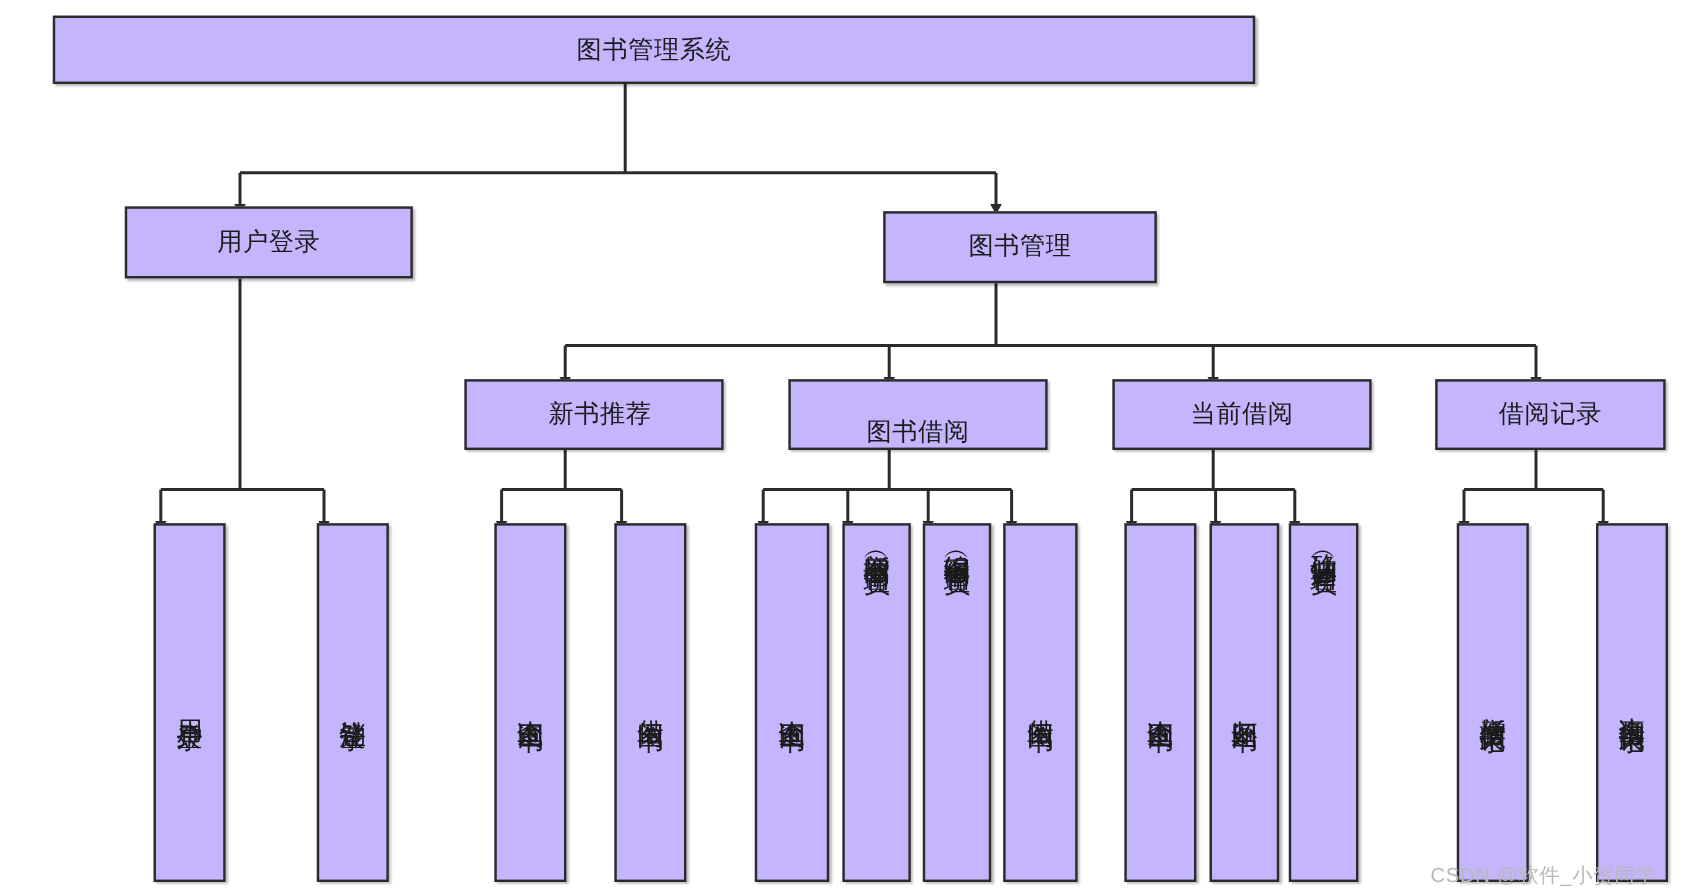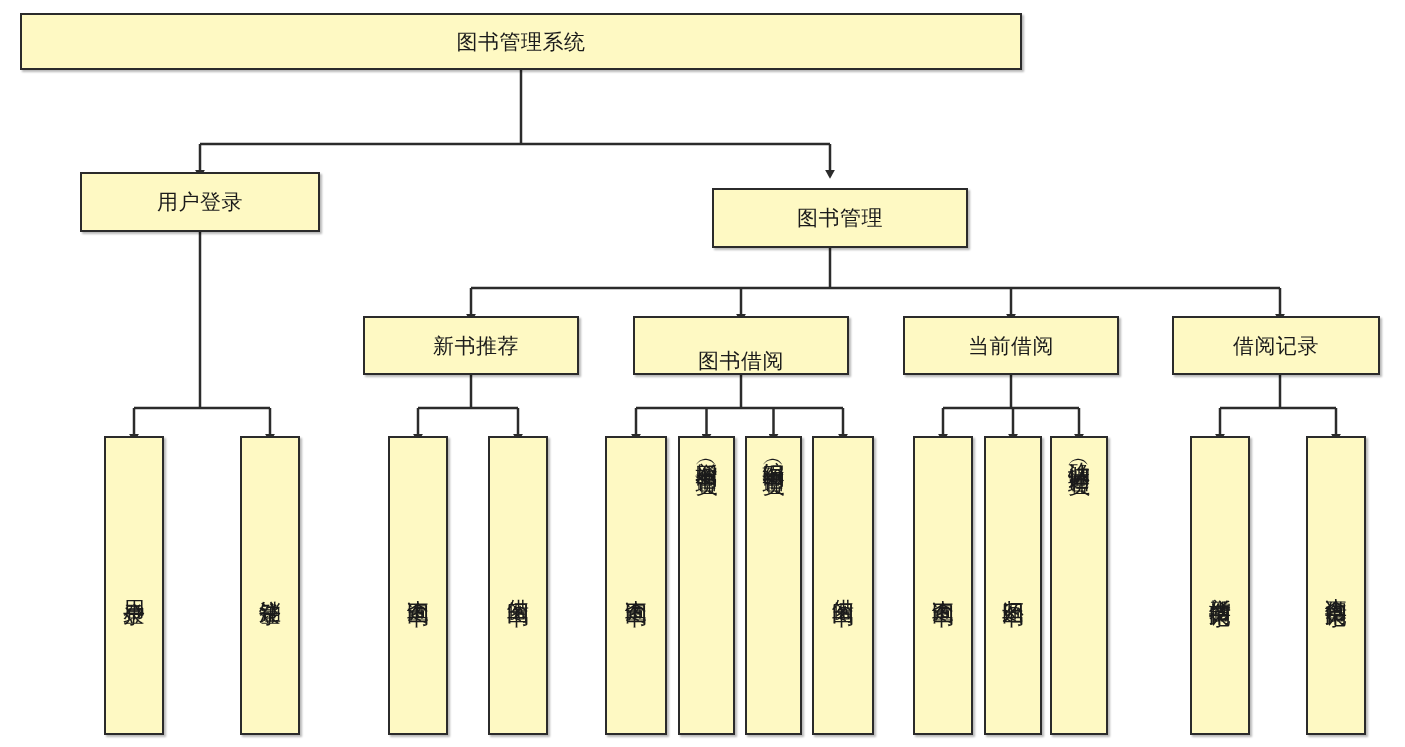--- a/index.html
+++ b/index.html
@@ -21,27 +21,28 @@
     position: absolute;
     left: 0;
     top: 0;
     width: 1405px;
     height: 747px;
     pointer-events: none;
   }
   .node {
     position: absolute;
     box-sizing: border-box;
-    background: #fef9c3;
+    background: #c4b5fd;
     border: 2.5px solid #2b2b2b;
     box-shadow: 2px 2px 2px rgba(0,0,0,0.28);
     display: flex;
     align-items: center;
     justify-content: center;
     color: #1b1b1b;
+    margin-left: 24px;
   }
   .node .label {
     font-size: 21px;
     line-height: 1.12;
     letter-spacing: 0.5px;
     white-space: pre;
     text-align: center;
   }
   
   .node.vertical {
@@ -115,33 +116,33 @@
       </g>
   </svg>
 
   <div class="nodes-layer">
       <div class="node" style="left: 20px; top: 13px; width: 1002px; height: 57px;">
         <span class="label">图书管理系统</span>
       </div>
       <div class="node" style="left: 80px; top: 172px; width: 240px; height: 60px;">
         <span class="label">用户登录</span>
       </div>
-      <div class="node" style="left: 712px; top: 188px; width: 256px; height: 60px; justify-content: center;">
+      <div class="node" style="left: 712px; top: 176px; width: 228px; height: 60px; justify-content: center;">
         <span class="label">图书管理</span>
       </div>
       <div class="node" style="left: 363px; top: 316px; width: 216px; height: 59px; padding-left: 10px;">
         <span class="label">新书推荐</span>
       </div>
       <div class="node" style="left: 633px; top: 316px; width: 216px; height: 59px; align-items: flex-end;">
         <span class="label">图书借阅</span>
       </div>
       <div class="node" style="left: 903px; top: 316px; width: 216px; height: 59px;">
         <span class="label">当前借阅</span>
       </div>
-      <div class="node" style="left: 1172px; top: 316px; width: 208px; height: 59px;">
+      <div class="node" style="left: 1172px; top: 316px; width: 192px; height: 59px;">
         <span class="label">借阅记录</span>
       </div>
       <div class="node vertical" style="left: 104px; top: 436px; width: 60px; height: 299px;">
         <span class="label">用户登录</span>
       </div>
       <div class="node vertical" style="left: 240px; top: 436px; width: 60px; height: 299px;">
         <span class="label">注销登录</span>
       </div>
       <div class="node vertical" style="left: 388px; top: 436px; width: 60px; height: 299px;">
         <span class="label">查询图书</span>
@@ -171,14 +172,15 @@
         <span class="label">确认归还（管理员）</span>
       </div>
       <div class="node vertical" style="left: 1190px; top: 436px; width: 60px; height: 299px;">
         <span class="label">新增借阅记录</span>
       </div>
       <div class="node vertical" style="left: 1306px; top: 436px; width: 60px; height: 299px;">
         <span class="label">查询借阅记录</span>
       </div>
     </div>
 
+  <div class="watermark" style="left: 1192px; top: 718px;">CSDN @软件_小贺同学</div>
 
 </div>
 
 </body></html>

